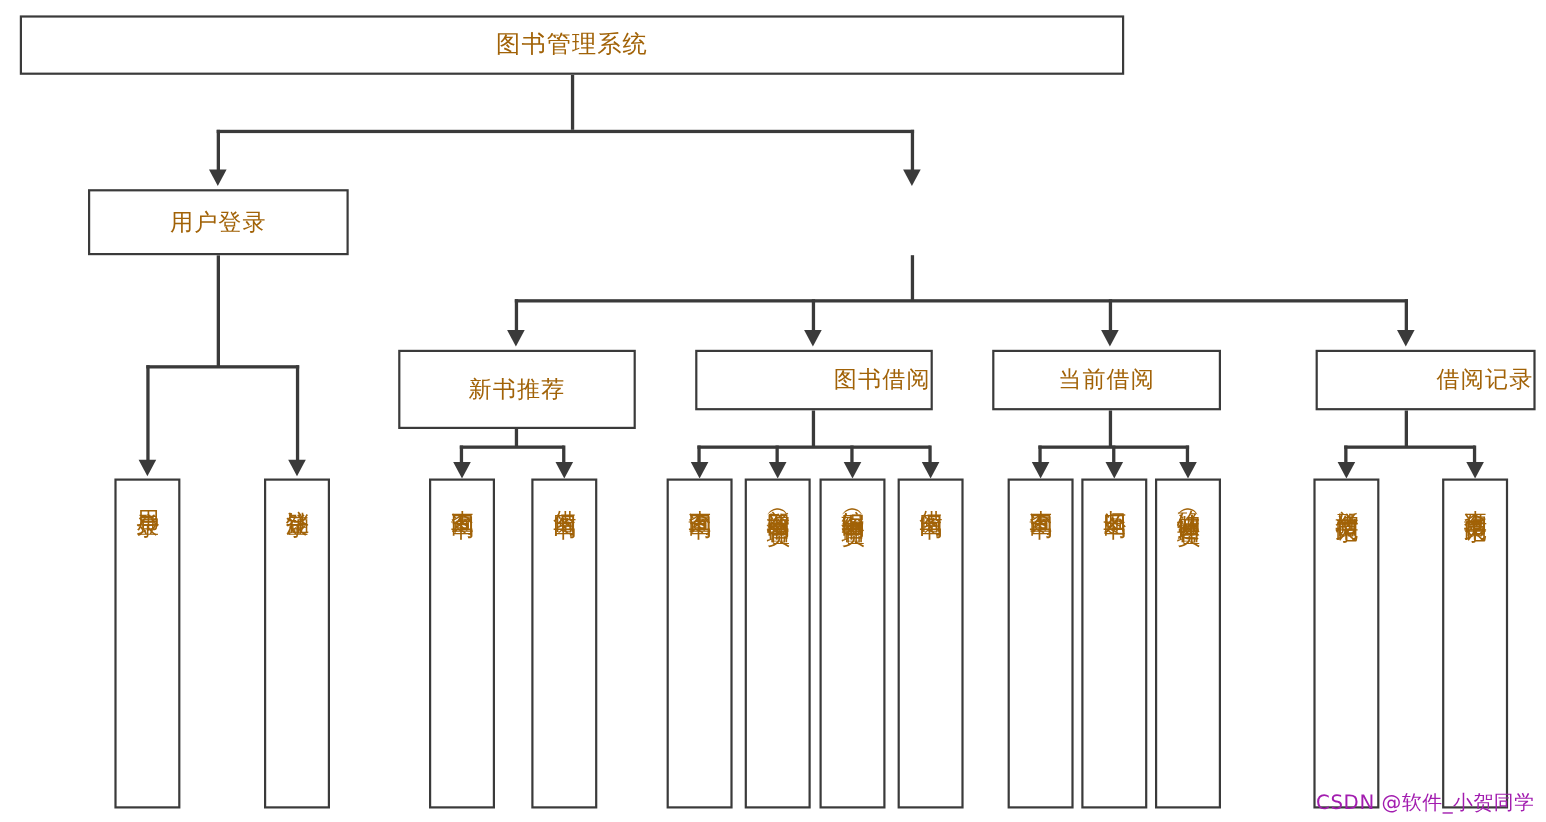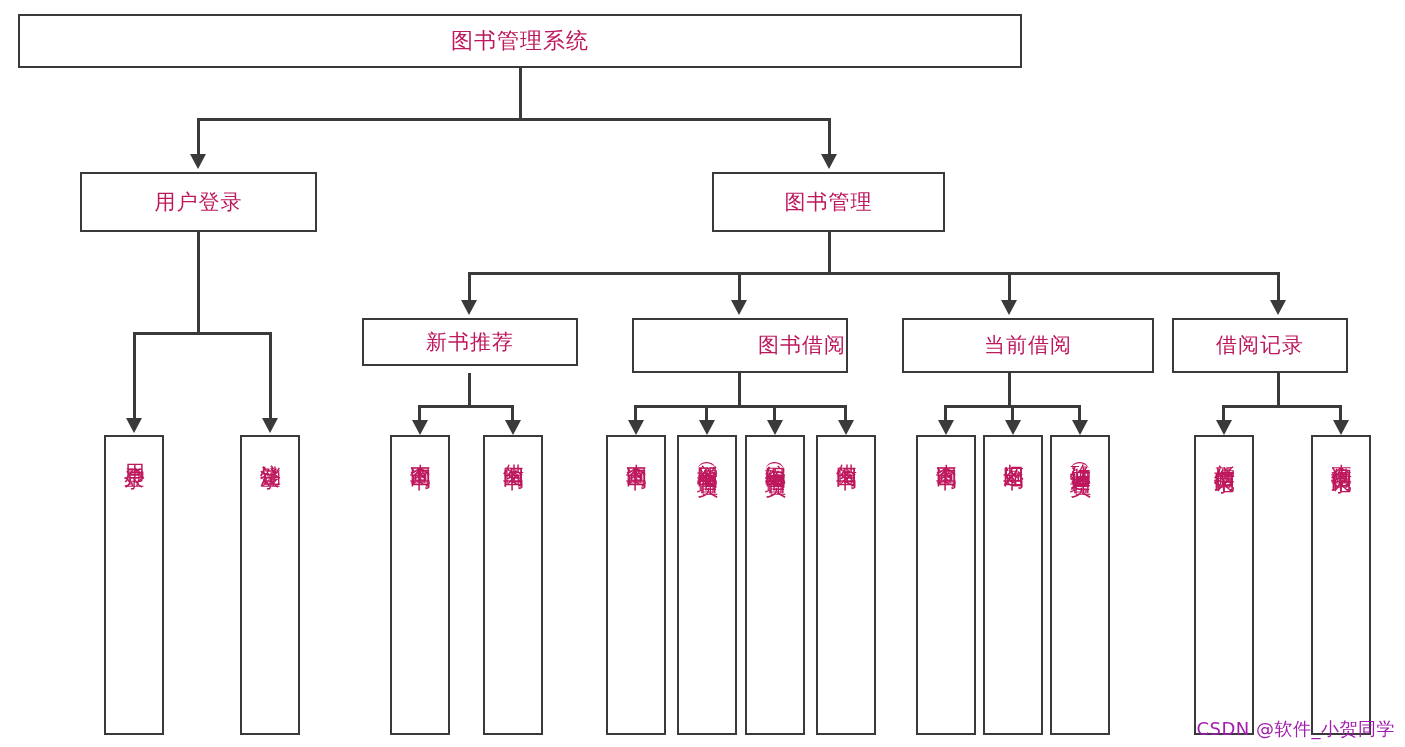--- a/index.html
+++ b/index.html
@@ -25,21 +25,21 @@
 
   
   .node {
     position: absolute;
     box-sizing: border-box;
     background: #ffffff;
     border: 2px solid #3a3a3a;
     display: flex;
     align-items: center;
     justify-content: center;
-    color: #be185d;
+    color: #a16207;
     z-index: 3;
   }
 
   .node .label {
     display: block;
     text-align: center;
     line-height: 1.15;
     white-space: nowrap;
   }
 
@@ -113,53 +113,50 @@
   <div class="ln h" style="left:197px; top:118px; width:634px; height:3px;"></div>
   <div class="ln v" style="left:197px; top:118px; width:3px; height:38px;"></div>
   <div class="arrow" style="left:190px; top:154px;"></div>
   <div class="ln v" style="left:828px; top:118px; width:3px; height:38px;"></div>
   <div class="arrow" style="left:821px; top:154px;"></div>
 
   <div class="node horiz" style="left:80px; top:172px; width:237px; height:60px;">
     <span class="label">用户登录</span>
   </div>
 
-  <div class="node horiz" style="left:712px; top:172px; width:233px; height:60px;">
-    <span class="label">图书管理</span>
-  </div>
 
   <div class="ln v" style="left:197px; top:232px; width:3px; height:102px;"></div>
   <div class="ln h" style="left:133px; top:332px; width:139px; height:3px;"></div>
   <div class="ln v" style="left:133px; top:332px; width:3px; height:88px;"></div>
   <div class="arrow" style="left:126px; top:418px;"></div>
   <div class="ln v" style="left:269px; top:332px; width:3px; height:88px;"></div>
   <div class="arrow" style="left:262px; top:418px;"></div>
 
   <div class="ln v" style="left:828px; top:232px; width:3px; height:42px;"></div>
   <div class="ln h" style="left:468px; top:272px; width:812px; height:3px;"></div>
 
   <div class="ln v" style="left:468px; top:272px; width:3px; height:30px;"></div>
   <div class="arrow" style="left:461px; top:300px;"></div>
   <div class="ln v" style="left:738px; top:272px; width:3px; height:30px;"></div>
   <div class="arrow" style="left:731px; top:300px;"></div>
   <div class="ln v" style="left:1008px; top:272px; width:3px; height:30px;"></div>
   <div class="arrow" style="left:1001px; top:300px;"></div>
   <div class="ln v" style="left:1277px; top:272px; width:3px; height:30px;"></div>
   <div class="arrow" style="left:1270px; top:300px;"></div>
 
-  <div class="node horiz" style="left:362px; top:318px; width:216px; height:48px;">
+  <div class="node horiz" style="left:362px; top:318px; width:216px; height:72px;">
     <span class="label">新书推荐</span>
   </div>
   <div class="node horiz" style="left:632px; top:318px; width:216px; height:55px;justify-content:flex-end;">
     <span class="label">图书借阅</span>
   </div>
-  <div class="node horiz" style="left:902px; top:318px; width:252px; height:55px;">
+  <div class="node horiz" style="left:902px; top:318px; width:208px; height:55px;">
     <span class="label">当前借阅</span>
   </div>
-  <div class="node horiz" style="left:1172px; top:318px; width:176px; height:55px;">
+  <div class="node horiz" style="left:1196px; top:318px; width:200px; height:55px;justify-content:flex-end;">
     <span class="label">借阅记录</span>
   </div>
 
   <div class="ln v" style="left:468px; top:373px; width:3px; height:34px;"></div>
   <div class="ln h" style="left:418px; top:405px; width:95px; height:3px;"></div>
   <div class="ln v" style="left:418px; top:405px; width:3px; height:22px;"></div>
   <div class="arrow" style="left:412px; top:420px;"></div>
   <div class="ln v" style="left:511px; top:405px; width:3px; height:22px;"></div>
   <div class="arrow" style="left:505px; top:420px;"></div>
 

